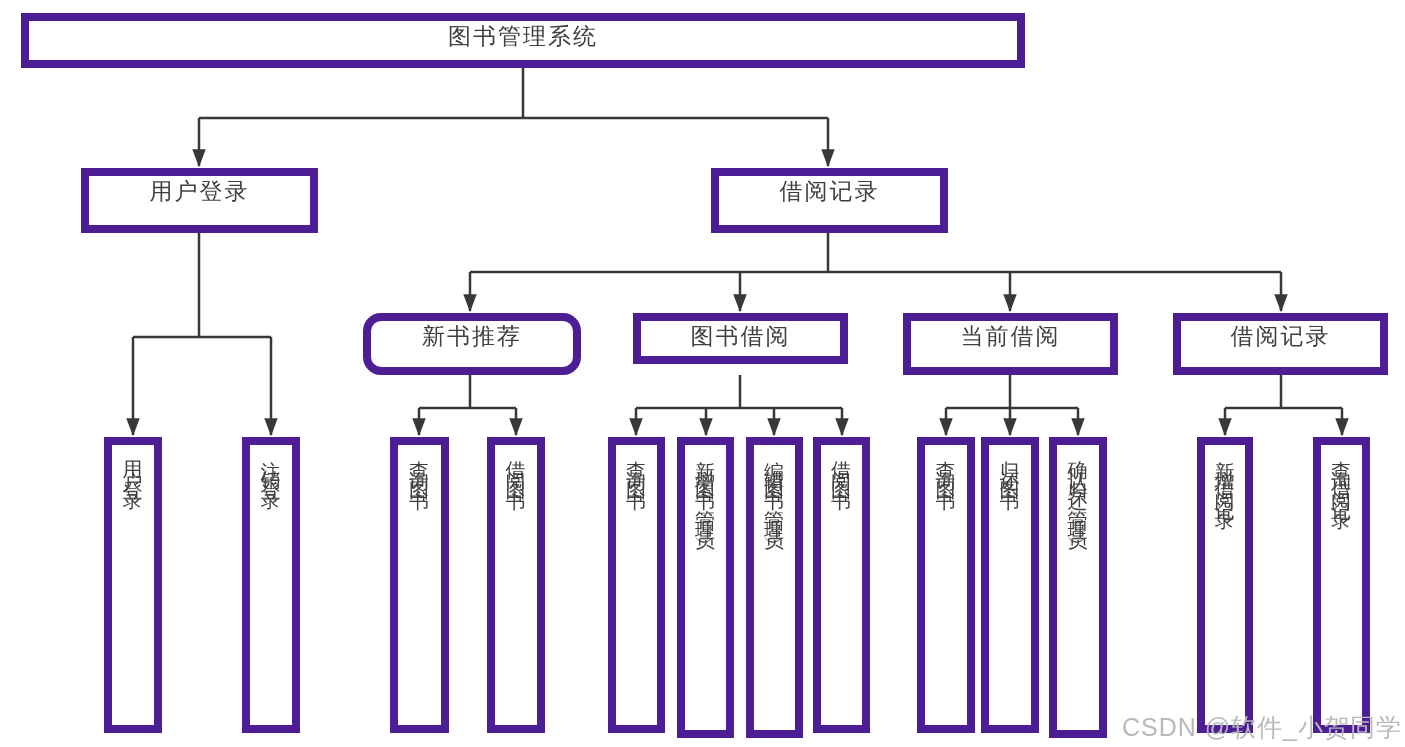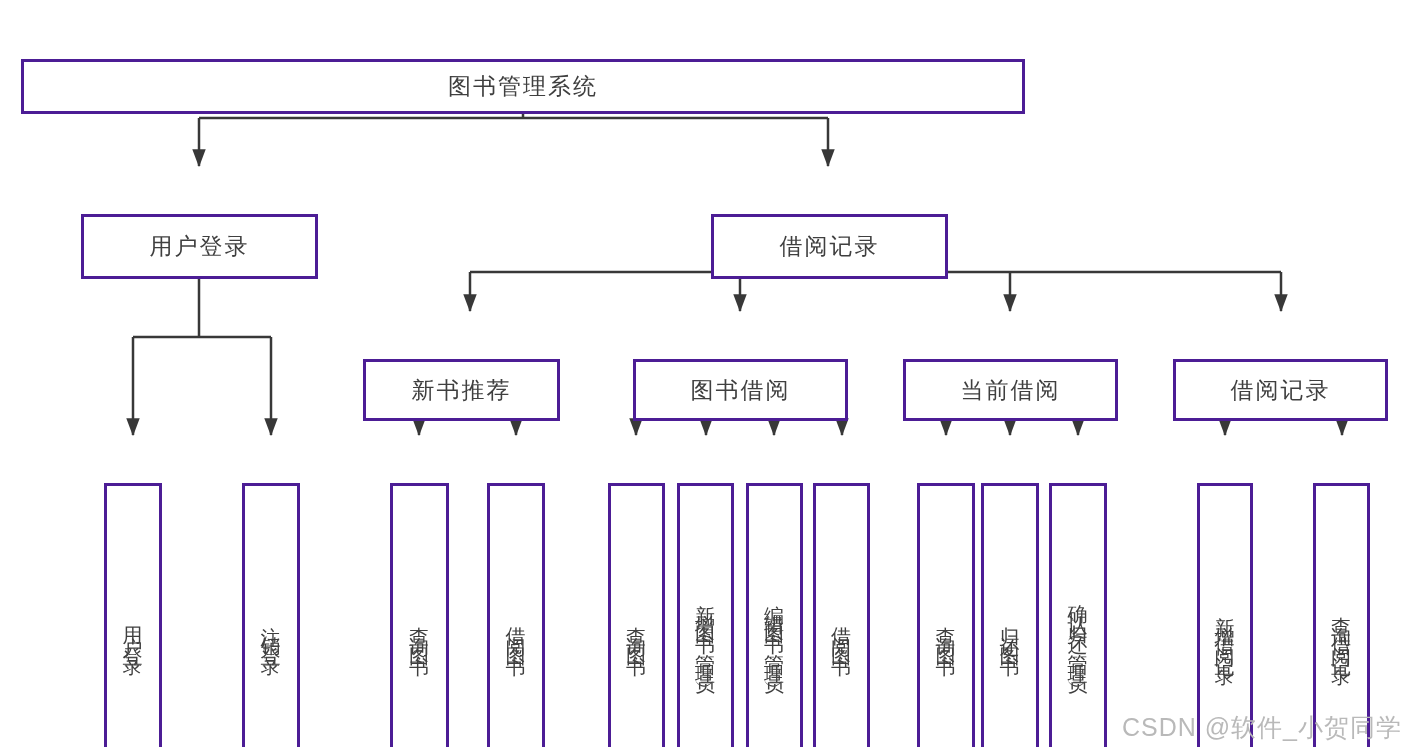--- a/index.html
+++ b/index.html
@@ -14,27 +14,26 @@
   .connectors {
     position: absolute;
     left: 0; top: 0;
     width: 1405px; height: 747px;
     z-index: 1;
   }
   .node {
     position: absolute;
     box-sizing: border-box;
     background: #ffffff;
-    border: 3px solid #4c1d95;
+    border: 8px solid #4c1d95;
     color: #3f3f3f;
     display: flex;
-    align-items: center;
+    align-items: flex-start;
     justify-content: center;
     z-index: 2;
-    margin-top: 46px;
   }
   .hnode {
     font-size: 23px;
     letter-spacing: 2px;
   }
   .vnode {
     font-size: 20px;
   }
   .vnode .vtext {
     writing-mode: vertical-rl;
@@ -106,24 +105,24 @@
     <span>图书管理系统</span>
   </div>
 
   <div class="node hnode" style="left:81px; top:168px; width:237px; height:65px;">
     <span>用户登录</span>
   </div>
   <div class="node hnode" style="left:711px; top:168px; width:237px; height:65px;">
     <span>借阅记录</span>
   </div>
 
-  <div class="node hnode" style="left:363px; top:313px; width:197px; height:62px;">
+  <div class="node hnode" style="left:363px; top:313px; width:218px; height:62px;border-radius:18px;">
     <span>新书推荐</span>
   </div>
-  <div class="node hnode" style="left:633px; top:313px; width:215px; height:62px;">
+  <div class="node hnode" style="left:633px; top:313px; width:215px; height:51px;">
     <span>图书借阅</span>
   </div>
   <div class="node hnode" style="left:903px; top:313px; width:215px; height:62px;">
     <span>当前借阅</span>
   </div>
   <div class="node hnode" style="left:1173px; top:313px; width:215px; height:62px;">
     <span>借阅记录</span>
   </div>
 
   <div class="node vnode" style="left:104px; top:437px; width:58px; height:296px;">

